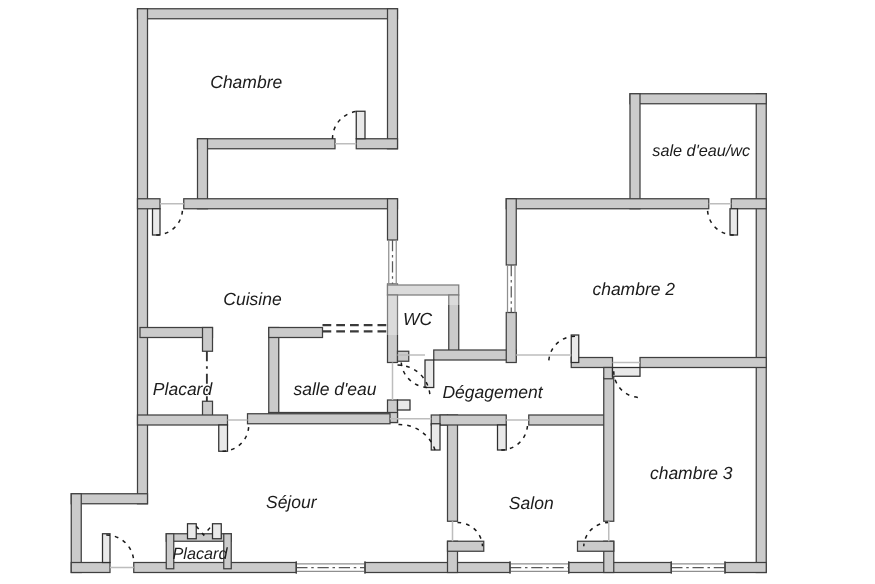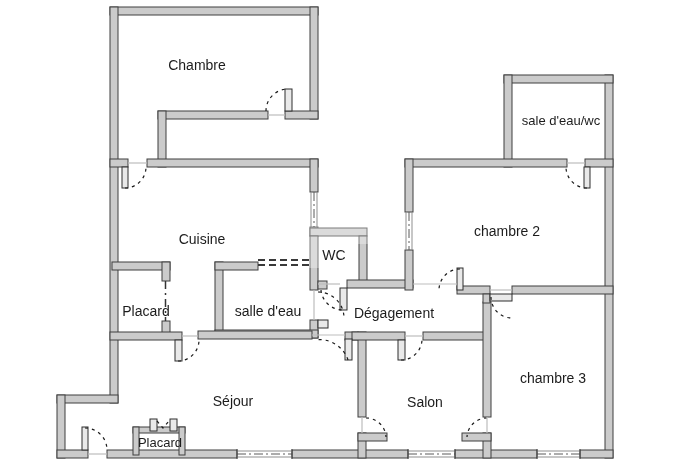--- a/index.html
+++ b/index.html
@@ -1,20 +1,20 @@
 <!DOCTYPE html>
 <html style="--bg: #ffffff; --wall-fill: #cbcbcb; --wall-stroke: #3f3f3f; --label: #1c1c1c; --door: #1a1a1a;"><head>
 <meta charset="utf-8">
 <style>
   :root{
     --bg:#ffffff; --wall-fill:#cbcbcb; --wall-stroke:#3f3f3f;
     --label:#1c1c1c; --door:#1a1a1a; --thin:#bdbdbd; --winline:#8f8f8f;
   }
   html,body{margin:0;padding:0;background:#fff;}
-  .canvas{width:700px;height:467px;background:var(--bg);position:relative;overflow:hidden;}
+  .canvas{width:700px;height:467px;background:var(--bg);position:relative;overflow:hidden;font-style:italic;}
   svg{display:block;}
   .wall{fill:var(--wall-fill);stroke:var(--wall-stroke);stroke-width:1;}
   .leaf{fill:#e9e9e9;stroke:#2e2e2e;stroke-width:1;}
   .arc{fill:none;stroke:var(--door);stroke-width:1.2;stroke-dasharray:3 4;}
   .thr{stroke:var(--thin);stroke-width:1.2;}
   .winline{stroke:var(--winline);stroke-width:1;}
   .windash{stroke:#5a5a5a;stroke-width:1;stroke-dasharray:9 3 2 3;}
   .dashdot{stroke:#343434;stroke-width:1.5;fill:none;stroke-dasharray:8 4 2 4;}
   .dbldash{stroke:#3a3a3a;stroke-width:1.8;stroke-dasharray:7 4;}
   .tick{stroke:var(--wall-stroke);stroke-width:1;}

